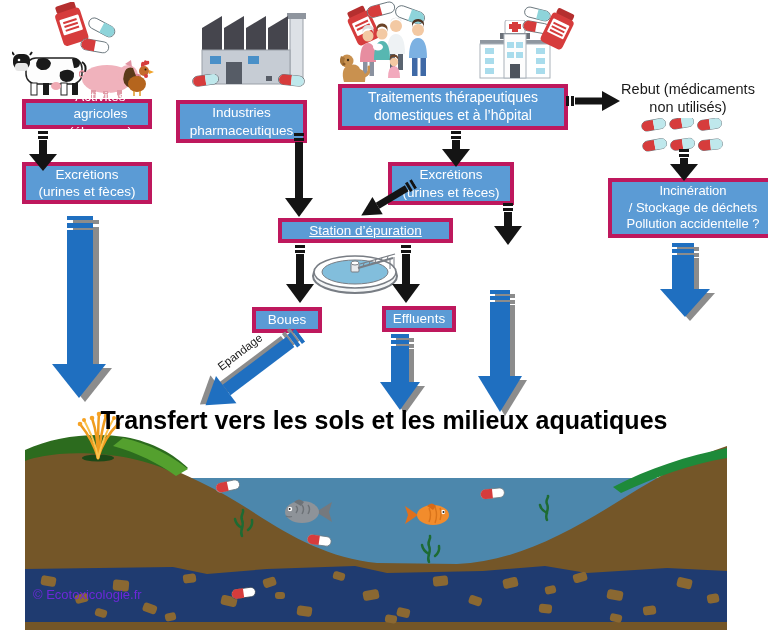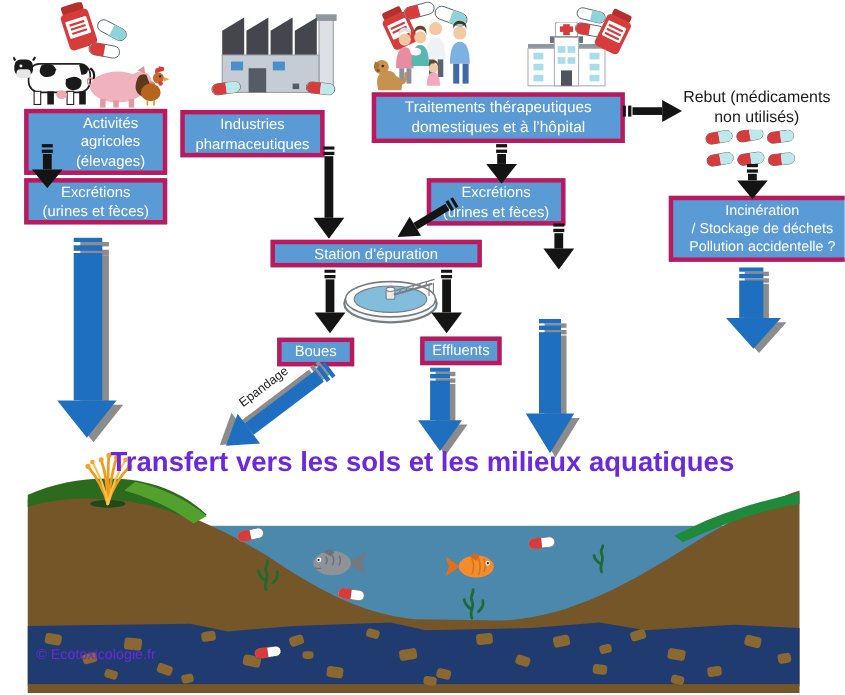--- a/index.html
+++ b/index.html
@@ -5,21 +5,21 @@
   html,body{margin:0;padding:0;background:#fff;}
   .canvas{position:relative;width:768px;height:632px;background:#ffffff;overflow:hidden;
           font-family:"Liberation Sans","DejaVu Sans",sans-serif;}
   .abs{position:absolute;}
   .node{position:absolute;background:#5B9BD5;border:4px solid #be185d;color:#ffffff;
         display:flex;align-items:center;justify-content:center;text-align:center;
         white-space:pre-line;font-size:13.5px;line-height:1.28;box-sizing:border-box;}
   .black-label{position:absolute;color:#1a1a1a;white-space:pre-line;text-align:center;
         font-size:14.5px;line-height:1.25;}
   .title{position:absolute;left:0;top:406px;width:768px;text-align:center;
-        color:#6d28d9;font-size:25px;font-weight:bold;letter-spacing:0px;z-index:5;}
+        color:#000000;font-size:25px;font-weight:bold;letter-spacing:0px;z-index:5;}
   .credit{position:absolute;left:8px;top:177px;color:#6d28d9;font-size:13px;z-index:3;}
   .epandage-label{position:absolute;left:197px;top:346px;width:86px;text-align:center;
         color:#1a1a1a;font-size:11.5px;transform:rotate(-37deg);z-index:4;}
   svg{display:block;}
 </style>
 </head>
 <body>
 
 <div class="canvas">
 
@@ -205,31 +205,31 @@
     <g transform="translate(36,6) rotate(26)">
       <rect x="3" y="0" width="18" height="7" rx="2" fill="#b52f2f"></rect>
       <rect x="0" y="6" width="24" height="32" rx="4" fill="#d63c3c"></rect>
       <rect x="3" y="12" width="18" height="15" rx="1" fill="#ffffff"></rect>
       <rect x="5" y="15" width="14" height="2" fill="#d63c3c"></rect>
       <rect x="5" y="19" width="14" height="2" fill="#d63c3c"></rect>
       <rect x="5" y="23" width="14" height="2" fill="#d63c3c"></rect>
     </g>
   </svg>
 
-  <div class="node" style="left:22px;top:99px;width:130px;height:60px;padding-left:27px;">Activités agricoles
+  <div class="node" style="left:22px;top:99px;width:130px;height:30px;padding-left:27px;">Activités agricoles
 (élevages)</div>
   <div class="node" style="left:22px;top:162px;width:130px;height:42px;">Excrétions
 (urines et fèces)</div>
-  <div class="node" style="left:164px;top:100px;width:131px;height:43px;">Industries
+  <div class="node" style="left:176px;top:100px;width:131px;height:43px;">Industries
 pharmaceutiques</div>
   <div class="node" style="left:338px;top:84px;width:230px;height:46px;font-size:14px;">Traitements thérapeutiques
 domestiques et à l’hôpital</div>
   <div class="node" style="left:388px;top:162px;width:126px;height:43px;">Excrétions
 (urines et fèces)</div>
-  <div class="node" style="left:246px;top:218px;width:192px;height:25px;">Station d’épuration</div>
+  <div class="node" style="left:278px;top:218px;width:175px;height:25px;text-decoration:underline;">Station d’épuration</div>
   <div class="node" style="left:252px;top:307px;width:70px;height:26px;">Boues</div>
   <div class="node" style="left:382px;top:306px;width:74px;height:26px;">Effluents</div>
   <div class="node" style="left:608px;top:178px;width:170px;height:60px;font-size:13px;">Incinération
 / Stockage de déchets
 Pollution accidentelle ?</div>
 
   <div class="black-label" style="left:608px;top:80px;width:160px;">Rebut (médicaments
 non utilisés)</div>
 
   <svg class="abs" style="left:640px;top:118px;" width="86" height="40" viewBox="0 0 86 40">

